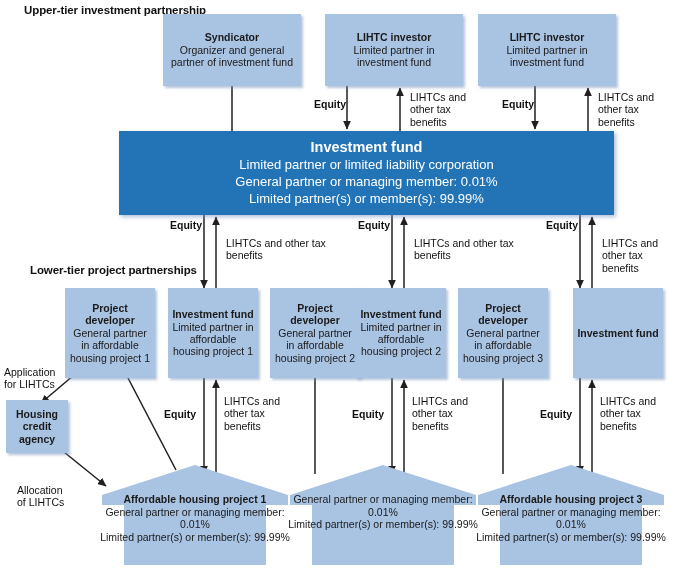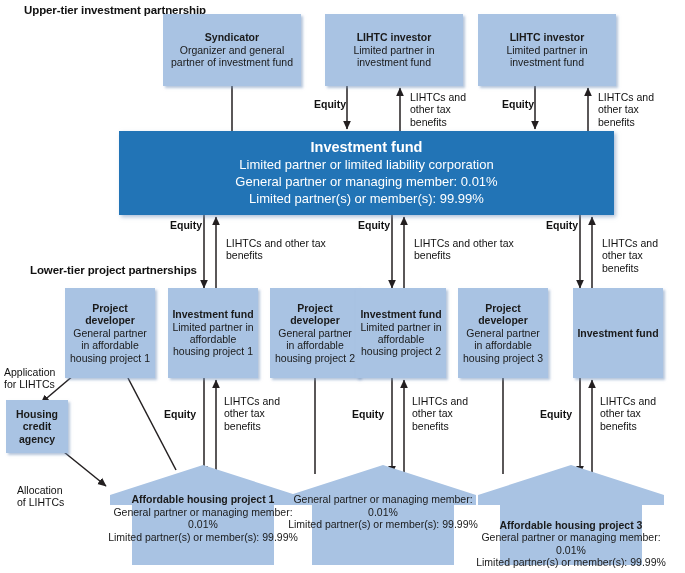--- a/index.html
+++ b/index.html
@@ -200,42 +200,42 @@
   </div>
 
   <div class="node" style="left:573px; top:288px; width:90px; height:90px;">
     <span class="hd">Investment fund</span>
   </div>
 
   <div class="node" style="left:6px; top:400px; width:62px; height:53px;justify-content:center;">
     <span class="hd">Housing credit agency</span>
   </div>
 
-  <div class="house" style="left:108px; top:463px; width:190px; height:106px;text-align:center;">
+  <div class="house" style="left:100px; top:463px; width:190px; height:106px;text-align:center;">
     <svg class="glyph" viewBox="0 0 190 106" preserveAspectRatio="none">
       <path d="M95 2 L188 32 L188 42 L166 42 L166 102 L24 102 L24 42 L2 42 L2 32 Z" fill="#a9c3e3"></path>
     </svg>
     <div class="txt">
       <span class="hd">Affordable housing project 1</span>
       <span class="bd">General partner or managing member: 0.01%</span>
       <span class="bd">Limited partner(s) or member(s): 99.99%</span>
     </div>
   </div>
 
   <div class="house" style="left:288px; top:463px; width:190px; height:106px;">
     <svg class="glyph" viewBox="0 0 190 106" preserveAspectRatio="none">
       <path d="M95 2 L188 32 L188 42 L166 42 L166 102 L24 102 L24 42 L2 42 L2 32 Z" fill="#a9c3e3"></path>
     </svg>
     <div class="txt">
       <span class="bd">General partner or managing member: 0.01%</span>
       <span class="bd">Limited partner(s) or member(s): 99.99%</span>
     </div>
   </div>
 
-  <div class="house" style="left:476px; top:463px; width:190px; height:106px;justify-content:flex-end;">
+  <div class="house" style="left:476px; top:463px; width:190px; height:106px;">
     <svg class="glyph" viewBox="0 0 190 106" preserveAspectRatio="none">
       <path d="M95 2 L188 32 L188 42 L166 42 L166 102 L24 102 L24 42 L2 42 L2 32 Z" fill="#a9c3e3"></path>
     </svg>
     <div class="txt">
       <span class="hd">Affordable housing project 3</span>
       <span class="bd">General partner or managing member: 0.01%</span>
       <span class="bd">Limited partner(s) or member(s): 99.99%</span>
     </div>
   </div>
 

